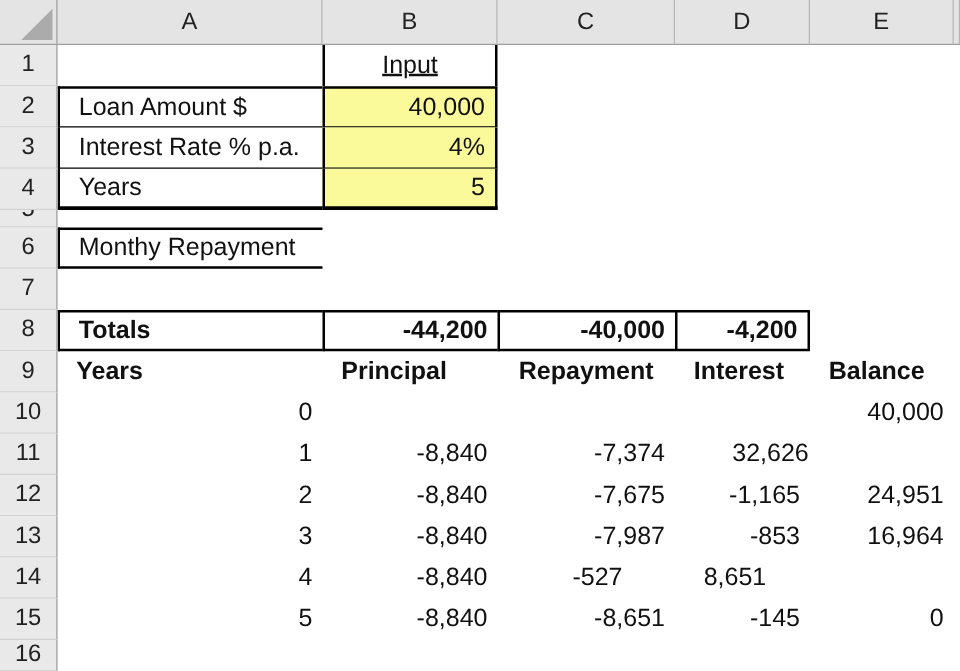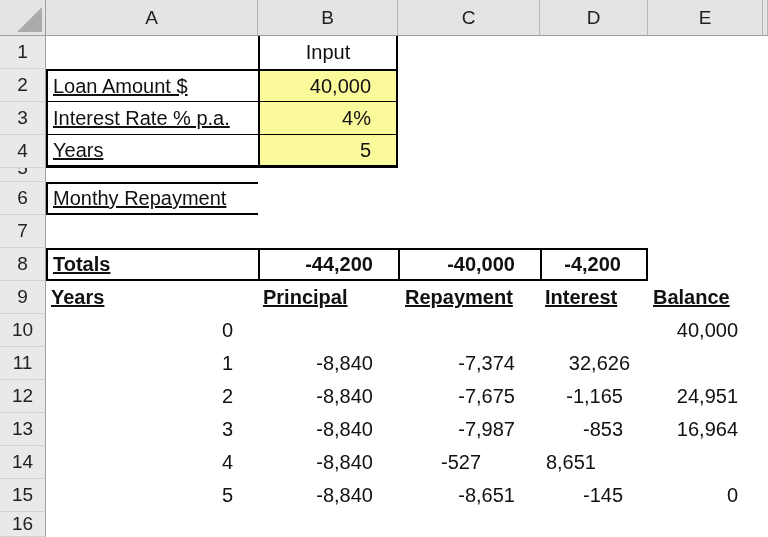--- a/index.html
+++ b/index.html
@@ -40,23 +40,23 @@
   
   .gut{
     background:var(--gut-bg);justify-content:center;
     font-size:19px;color:#222;
     border-right:1px solid var(--hdr-line);
     border-bottom:1px solid var(--gut-line);
     position:relative;
   }
   .gut .clipnum{position:absolute;left:0;right:0;bottom:1px;text-align:center;line-height:24px;}
   
-  .al{justify-content:flex-start;padding-left:5px;text-decoration:underline;}
-  .ar{justify-content:flex-end;padding-right:25px;}
-  .ac{justify-content:center;}
+  .al{justify-content:flex-start;padding-left:15px;}
+  .ar{justify-content:flex-end;padding-right:8px;}
+  .ac{justify-content:center;text-decoration:underline;}
   .b{font-weight:bold;}
   .red{color:var(--negative-red);}
   .yellow{background:var(--input-fill);}
   
   .bl2{border-left:2px solid #000}
   .br2{border-right:2px solid #000}
   .bt2{border-top:2px solid #000}
   .bb1{border-bottom:1px solid #000}
   .bb2{border-bottom:2px solid #000}
   .bb3{border-bottom:3px solid #000}

